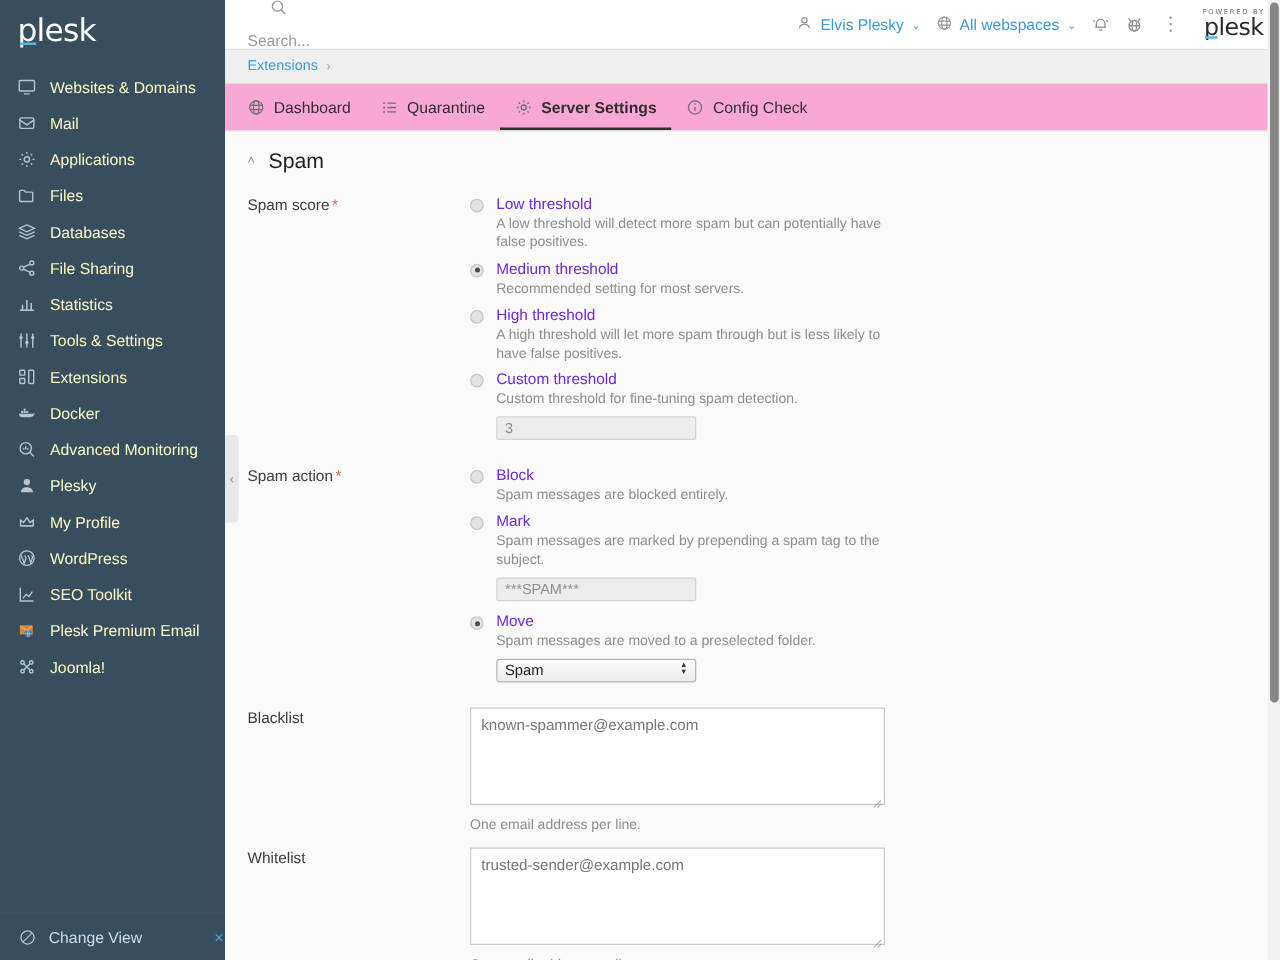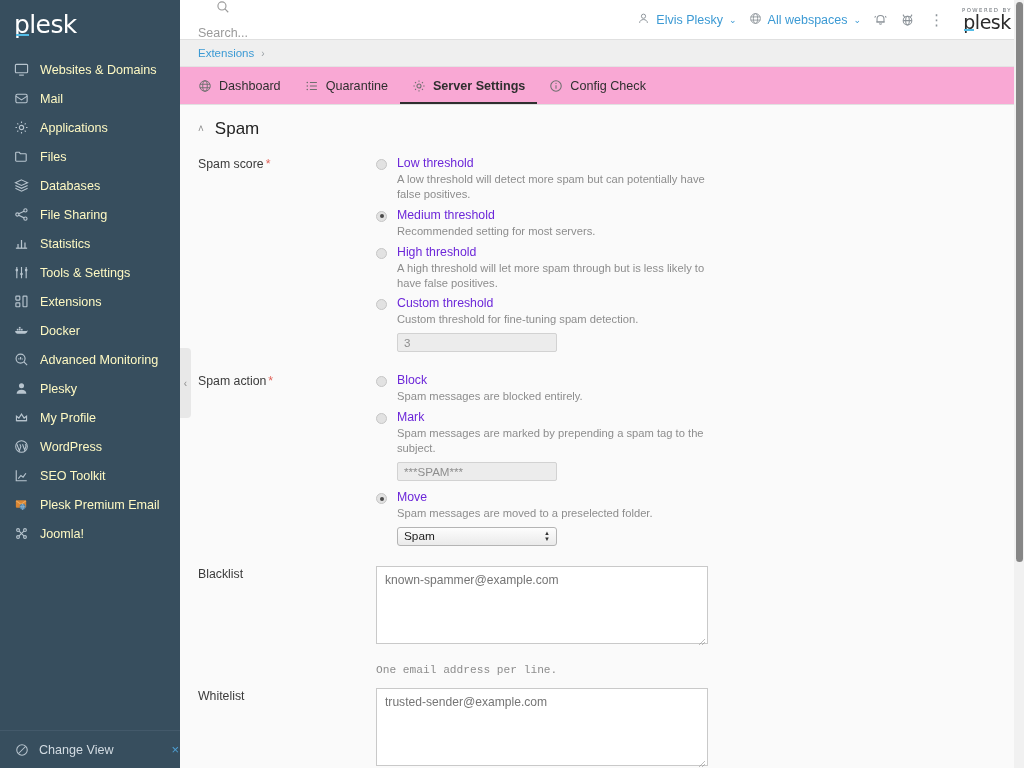--- a/index.html
+++ b/index.html
@@ -206,21 +206,21 @@
     background: #ffffff; border: 1px solid #c9c9c9;
     font-size: 12.1px; color: #8e8e8e;
     padding: 6px 8px; line-height: 1.3;
     font-family: "Liberation Sans", sans-serif;
     resize: none; outline: none;
   }
   .ta-grip {
     position: absolute; right: 2px; bottom: 2px;
     width: 9px; height: 9px; pointer-events: none; opacity: .55;
   }
-  .ta-note { font-size: 11.2px; color: #8d8d8d; margin-top: 16px; font-family: Liberation Mono, monospace; }
+  .ta-note { font-size: 11.2px; color: #8d8d8d; margin-top: 5px; }
 
   .gap-sm { height: 12px; }
   .gap-md { height: 16px; }
 
   
   .scrollbar {
     position: absolute; right: 0; top: 0; width: 10px; height: 768px;
     background: #f1f1f1; z-index: 8;
   }
   .scrollbar .thumb {

